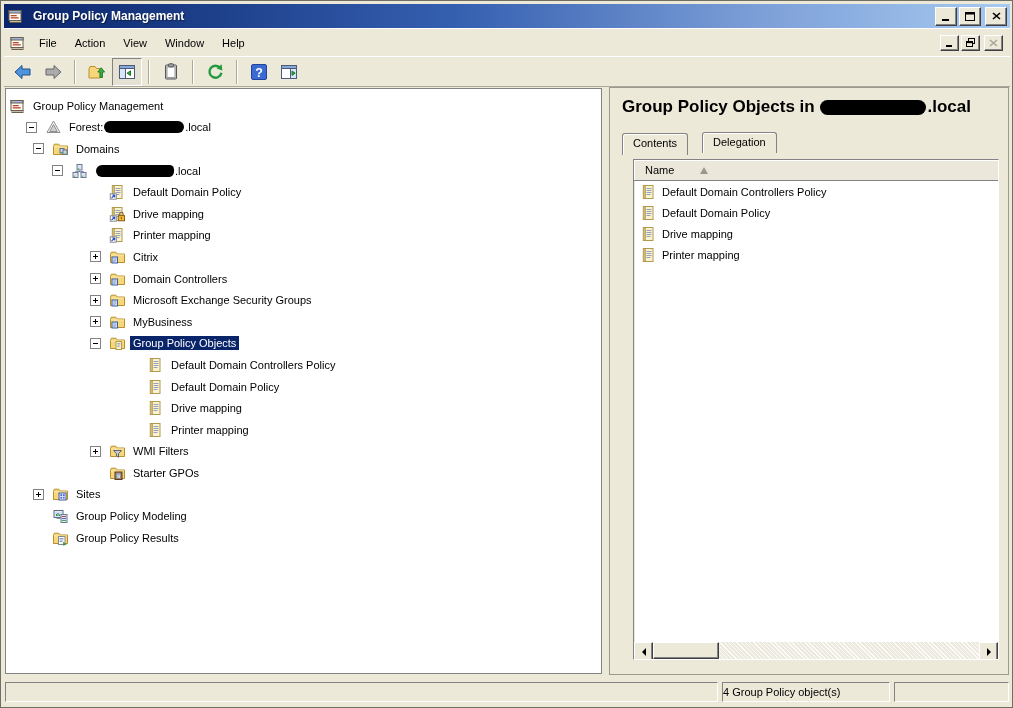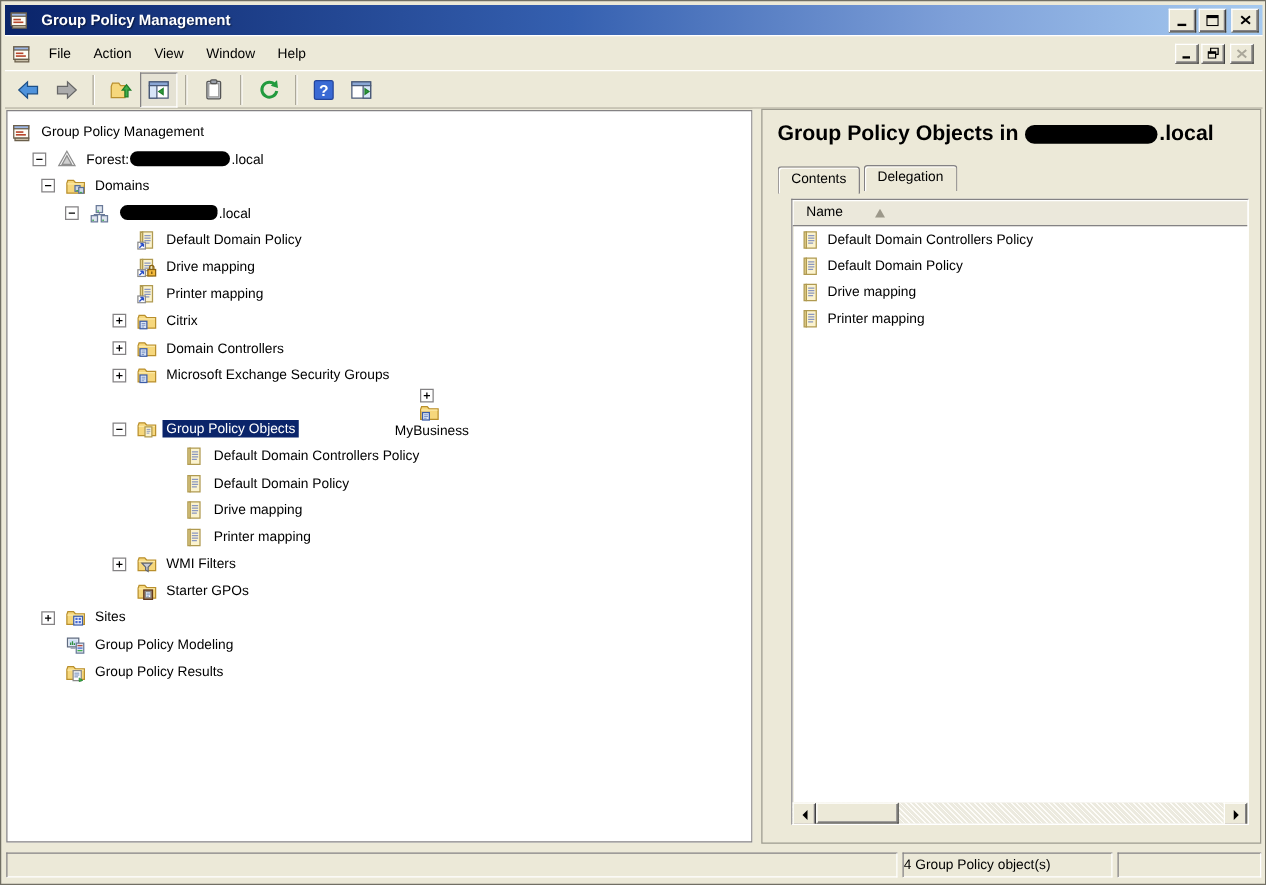--- a/index.html
+++ b/index.html
@@ -50,21 +50,21 @@
   .redact{display:inline-block;height:12px;background:#000;border-radius:6px;vertical-align:-2px;margin:0 1px}
   .redact.r-forest{width:80px}
   .redact.r-domain{width:78px;border-radius:7px 5px 6px 7px}
   .redact.r-title{width:106px;height:15px;border-radius:8px;vertical-align:-3px}
   
   .dp-title{position:absolute;left:12px;top:9px;font-size:17px;font-weight:bold;white-space:nowrap}
   .tabs{position:absolute;left:12px;top:41px;display:flex;align-items:flex-end;height:24px}
   .tab{padding:3px 10px 4px 10px;background:#ece9d8;border:1px solid #848284;border-bottom:none;
     border-radius:3px 3px 0 0;box-shadow:inset 1px 1px 0 #fff;position:relative}
   .tab.active{padding-bottom:6px;z-index:2;margin-bottom:-2px}
-  .tab.inactive{height:13px;margin-left:3px;z-index:1}
+  .tab.inactive{height:13px;margin-left:14px;z-index:1}
   .listbox{position:absolute;left:23px;top:71px;width:366px;height:501px;background:#fff;
     border:1px solid;border-color:#848284 #fff #fff #848284;box-shadow:1px 1px 0 #ece9d8 inset;
     box-sizing:border-box;overflow:hidden}
   .lv-header{height:21px;background:#ebe8db;border-bottom:1px solid #848284;
     box-shadow:inset 1px 1px 0 #fff;display:flex;align-items:center;padding-left:11px;box-sizing:border-box}
   .sort-asc{width:0;height:0;border-left:4px solid transparent;border-right:4px solid transparent;
     border-bottom:7px solid #9c988a;margin-left:26px}
   .lv-row{height:21px;display:flex;align-items:center;padding-left:6px;white-space:nowrap}
   .lv-row .t-icon{margin-right:5px}
   .hscroll{position:absolute;left:0;right:0;bottom:0;height:17px;display:flex;
@@ -366,21 +366,21 @@
           <span class="t-icon">
             <svg width="17" height="16" viewBox="0 0 16 16">
               <path d="M1,5.5 L1,13.5 L15,13.5 L15,5 L7.8,5 L6.3,3.2 L1.8,3.2 Z" fill="#f6d77c" stroke="#b98f2c"></path>
               <path d="M1.5,6 L14.5,6" stroke="#fbe9a8"></path>
               <rect x="2.5" y="8" width="5.5" height="6" fill="#dce6f5" stroke="#3c5da8"></rect>
               <path d="M3.8,9.8 h3 M3.8,11.2 h3 M3.8,12.6 h2" stroke="#7f97c8" stroke-width="0.8" fill="none"></path>
             </svg>
           </span>
           <span class="t-label">Microsoft Exchange Security Groups</span>
         </div>
-        <div class="tree-row" style="padding-left: 84px; flex-direction: column;">
+        <div class="tree-row" style="padding-left: 84px;">
           <span class="exp-slot">
             <span class="exp plus"></span>
           </span>
           <span class="t-icon">
             <svg width="17" height="16" viewBox="0 0 16 16">
               <path d="M1,5.5 L1,13.5 L15,13.5 L15,5 L7.8,5 L6.3,3.2 L1.8,3.2 Z" fill="#f6d77c" stroke="#b98f2c"></path>
               <path d="M1.5,6 L14.5,6" stroke="#fbe9a8"></path>
               <rect x="2.5" y="8" width="5.5" height="6" fill="#dce6f5" stroke="#3c5da8"></rect>
               <path d="M3.8,9.8 h3 M3.8,11.2 h3 M3.8,12.6 h2" stroke="#7f97c8" stroke-width="0.8" fill="none"></path>
             </svg>

